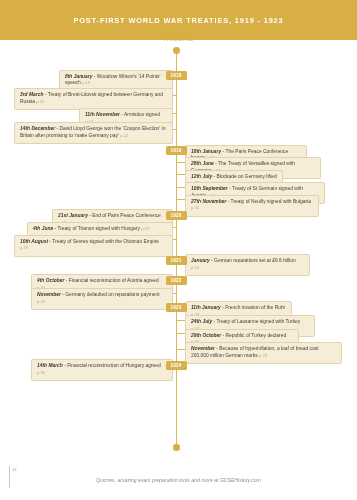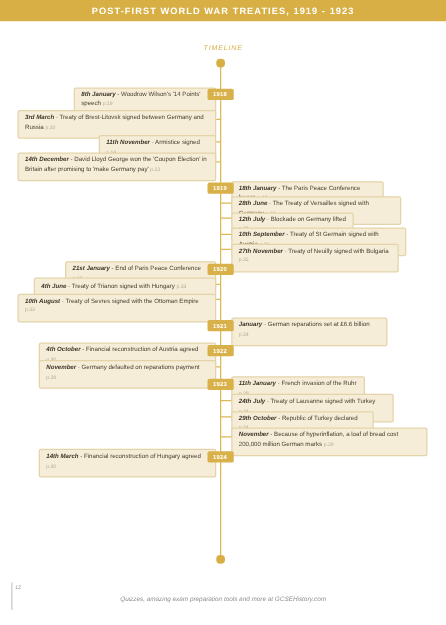--- a/index.html
+++ b/index.html
@@ -4,21 +4,21 @@
 <style>
   html,body{margin:0;padding:0;}
   body{
     width:357px;height:500px;
     background:#ffffff;
     font-family:"Liberation Sans",sans-serif;
     overflow:hidden;
     position:relative;
   }
   #header-bar{
-    height:17px;
+    height:40px;
     background:#d7af44;
     display:flex;align-items:center;justify-content:center;
   }
   #header-title{
     color:#ffffff;
     font-size:7.4px;
     font-weight:bold;
     letter-spacing:.85px;
   }
   #timeline-label{

